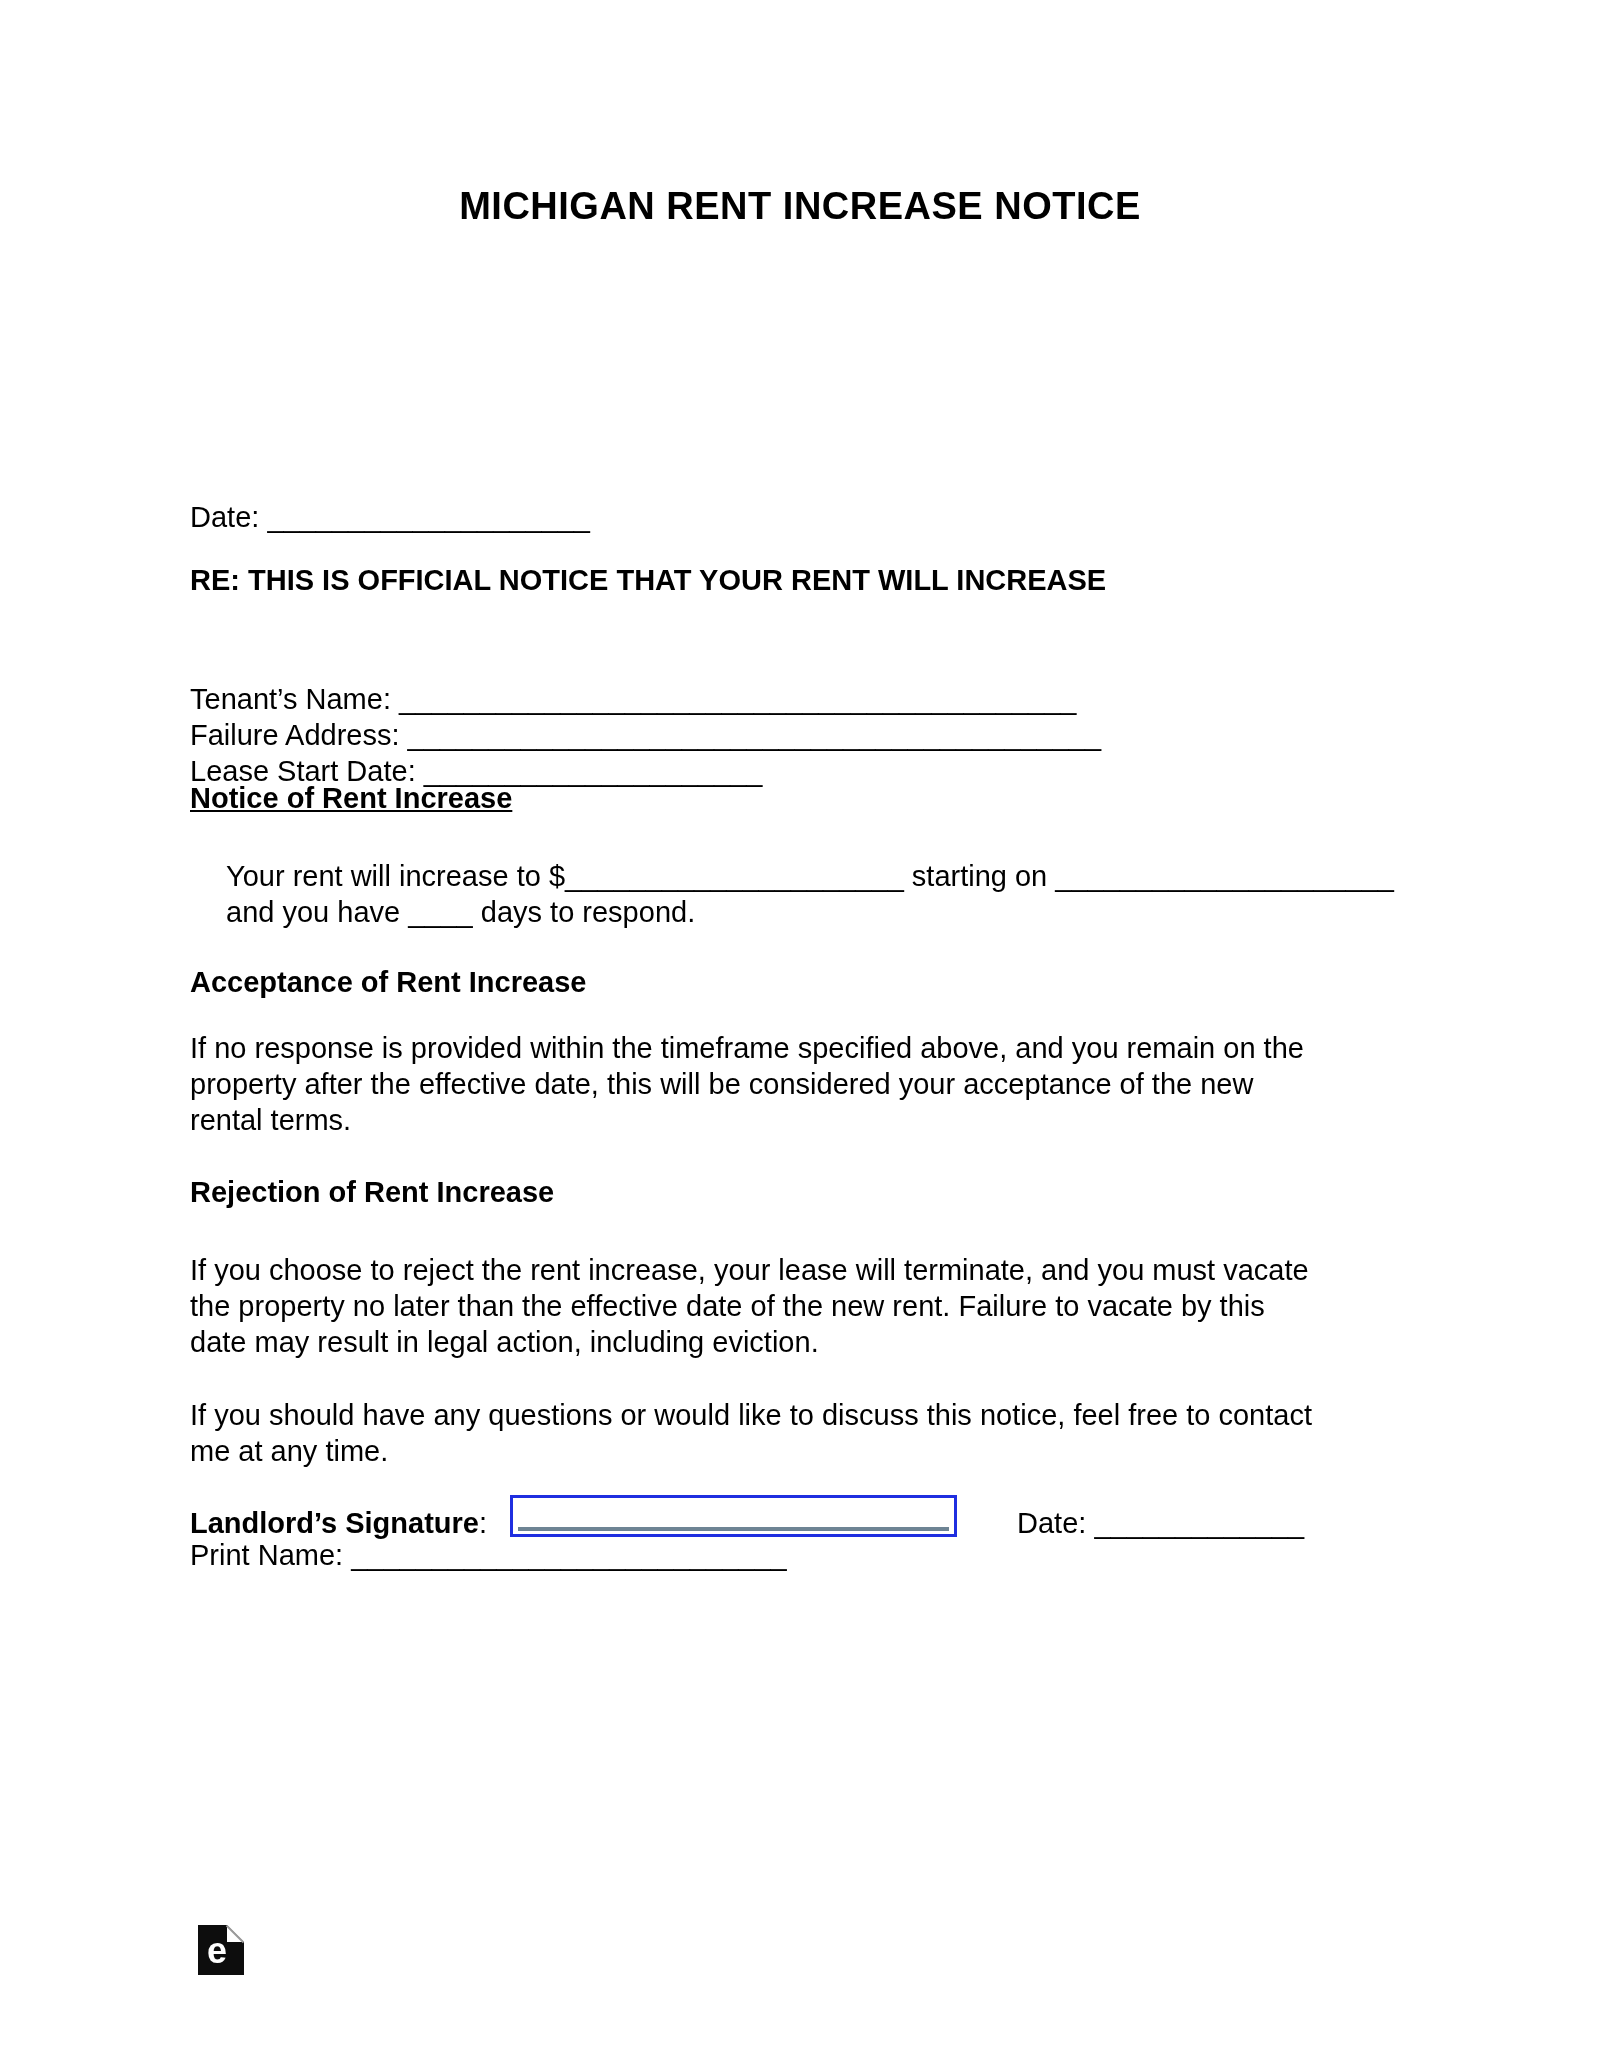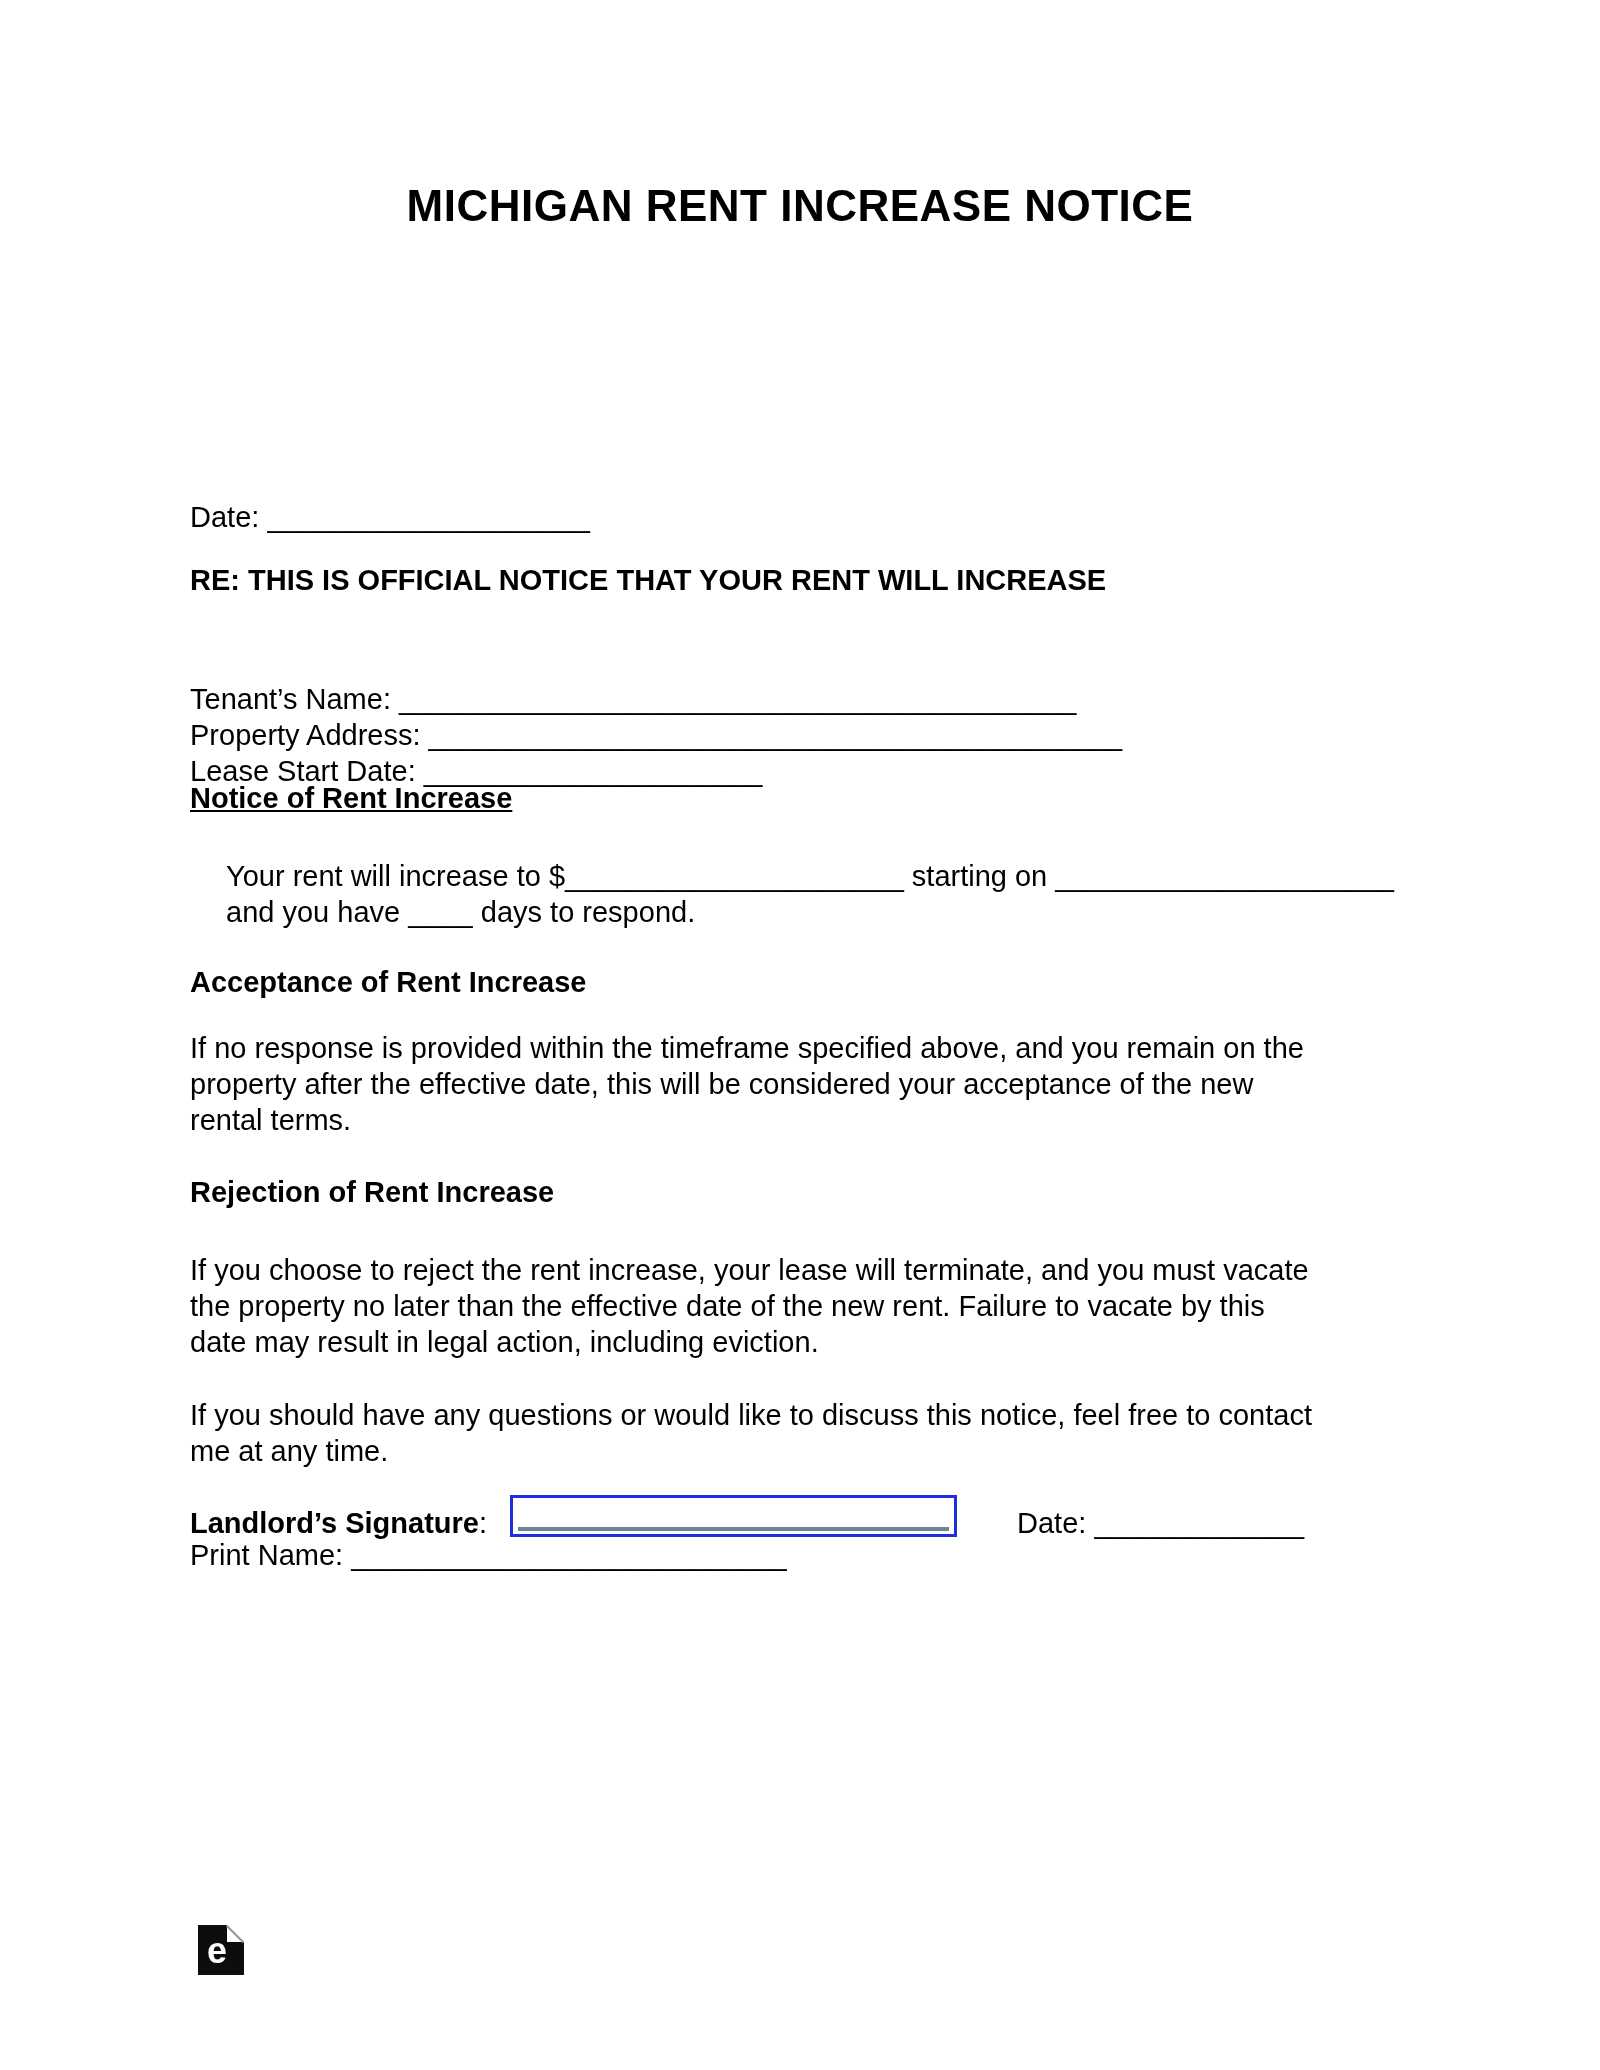--- a/index.html
+++ b/index.html
@@ -24,21 +24,21 @@
     white-space: nowrap;
   }
   .bold { font-weight: bold; }
 
   #doc-title {
     position: absolute;
     left: 0;
     right: 0;
     top: 187px;
     text-align: center;
-    font-size: 44px;
+    font-size: 38px;
     line-height: 38px;
     font-weight: bold;
     letter-spacing: 0.5px;
     white-space: nowrap;
   }
 
   #date-line      { top: 487px; margin-top: 12px; }
   #re-line        { top: 562px; font-weight: bold; }
   #tenant-block   { top: 637px; margin-top: 44px; }
   #heading-notice { top: 780px; font-weight: bold; text-decoration: underline; }
@@ -94,21 +94,21 @@
   <div id="doc-title">MICHIGAN RENT INCREASE NOTICE</div>
 
   <div id="date-line" class="line">
     <span>Date: </span><span>____________________</span>
   </div>
 
   <div id="re-line" class="line">RE: THIS IS OFFICIAL NOTICE THAT YOUR RENT WILL INCREASE</div>
 
   <div id="tenant-block" class="line">
     <div><span>Tenant’s Name: </span><span>__________________________________________</span></div>
-    <div><span>Property Address: </span><span>___________________________________________</span></div>
+    <div><span>Failure Address: </span><span>___________________________________________</span></div>
     <div><span>Lease Start Date: </span><span>_____________________</span></div>
   </div>
 
   <div id="heading-notice" class="line">Notice of Rent Increase</div>
 
   <div id="notice-para" class="line">
     <div><span>Your rent will increase to $</span><span>_____________________</span><span> starting on </span><span>_____________________</span></div>
     <div><span>and you have </span><span>____</span><span> days to respond.</span></div>
   </div>
 

